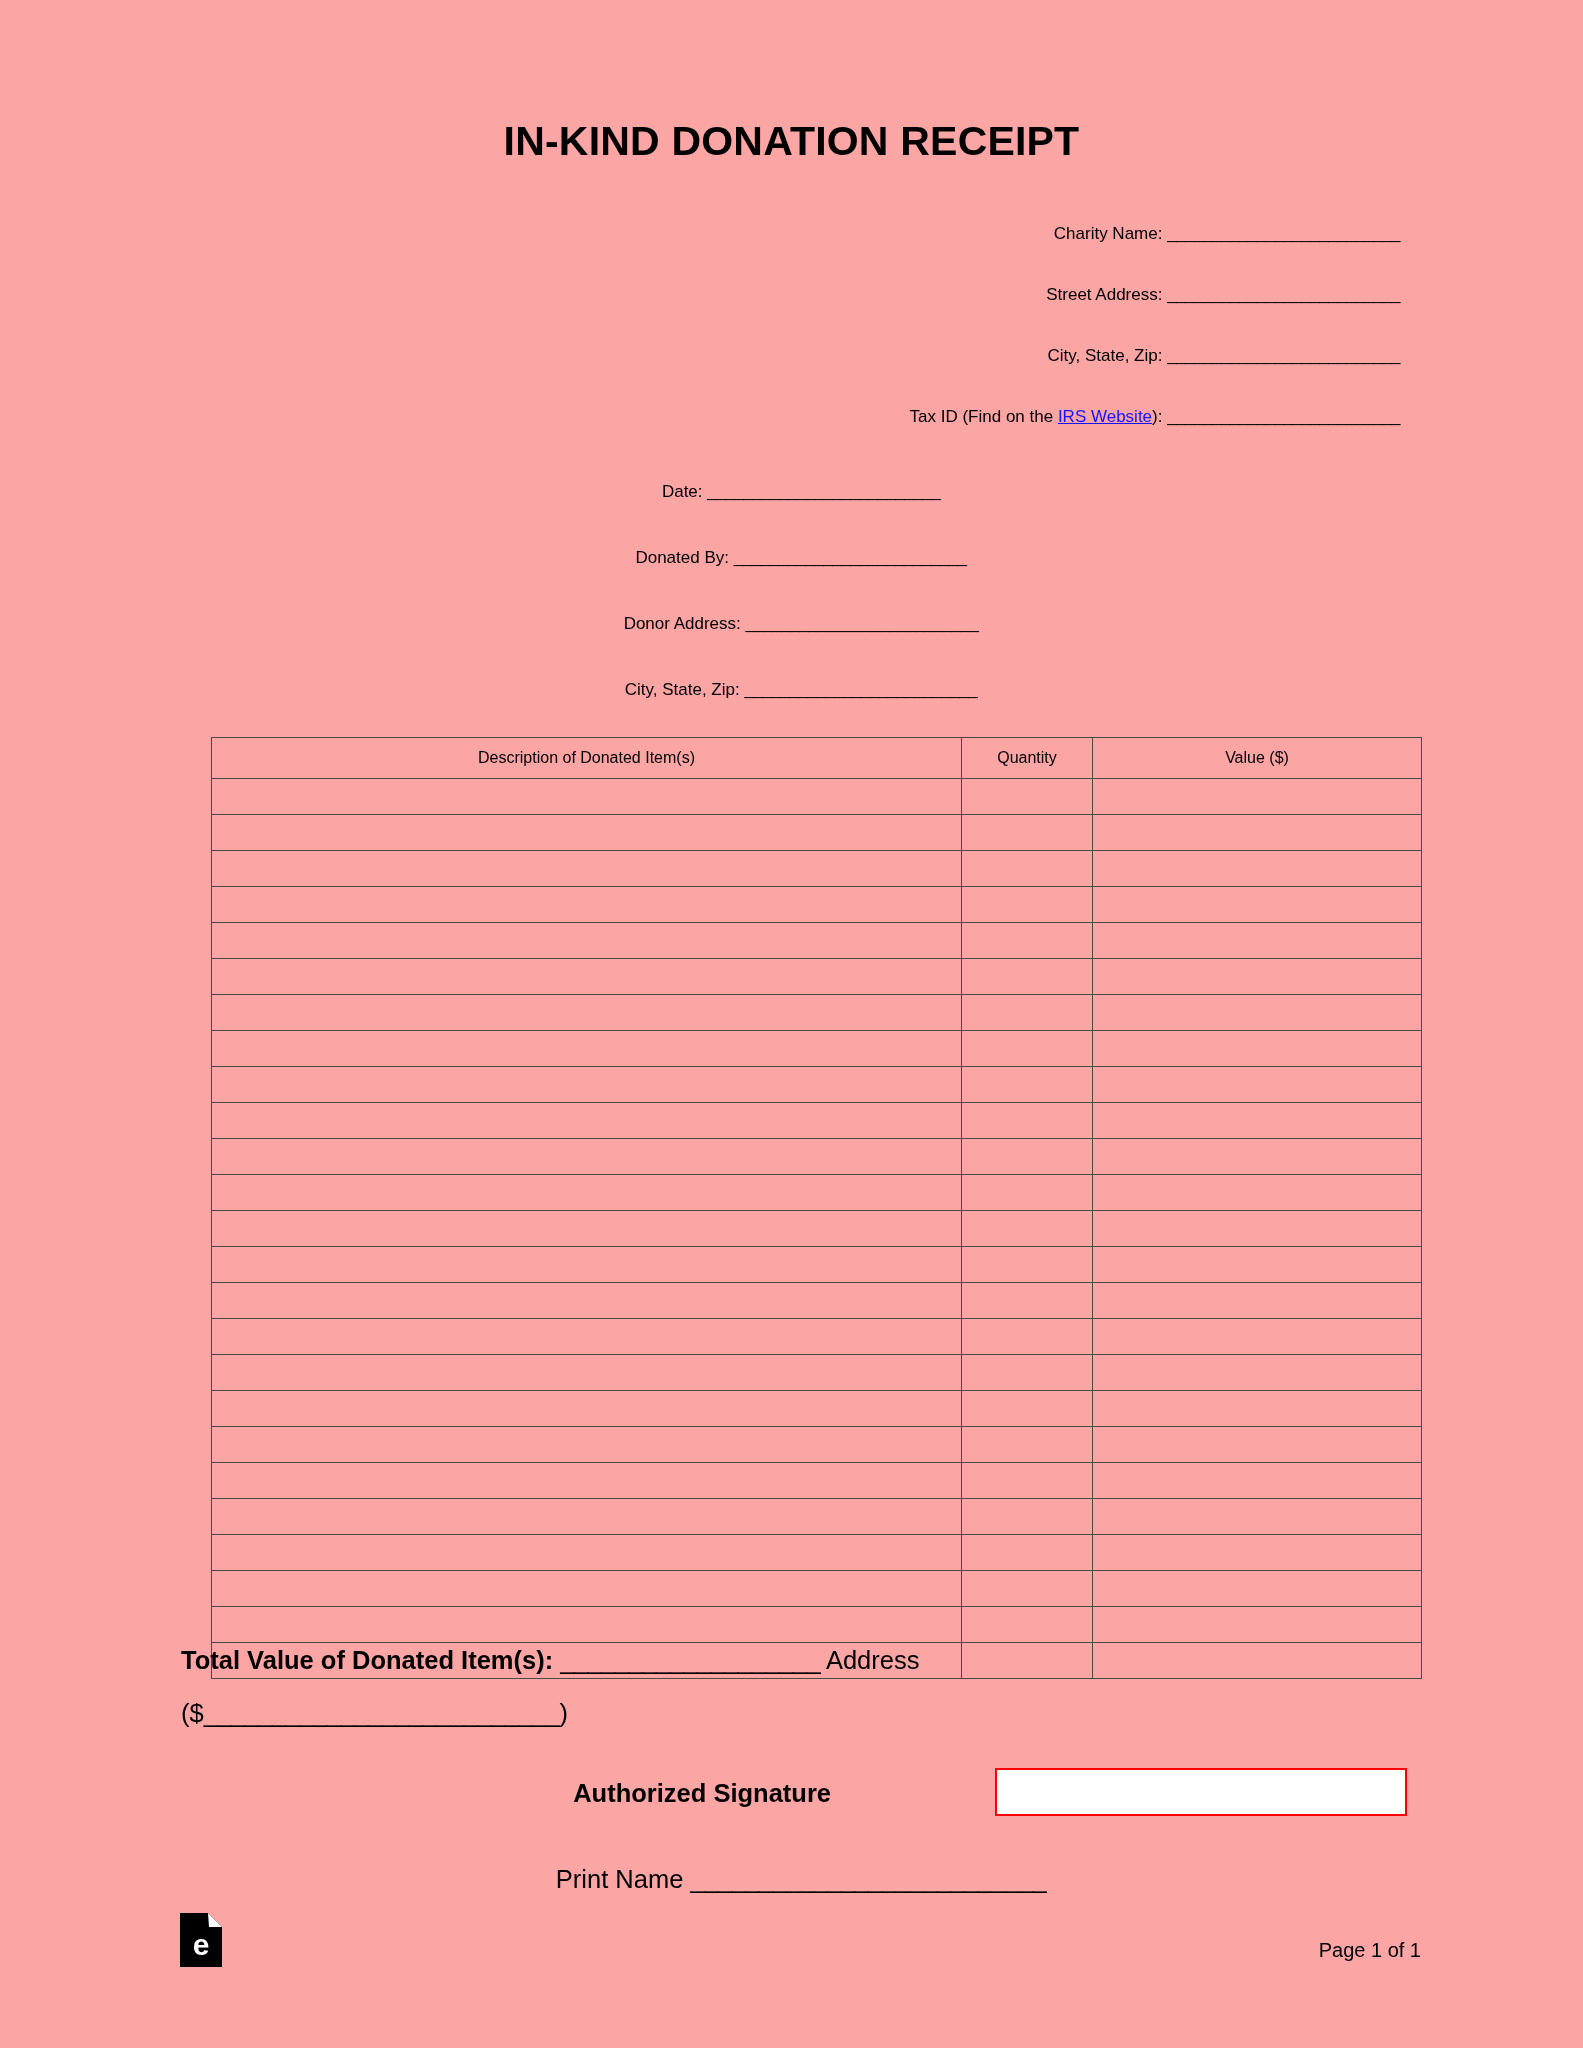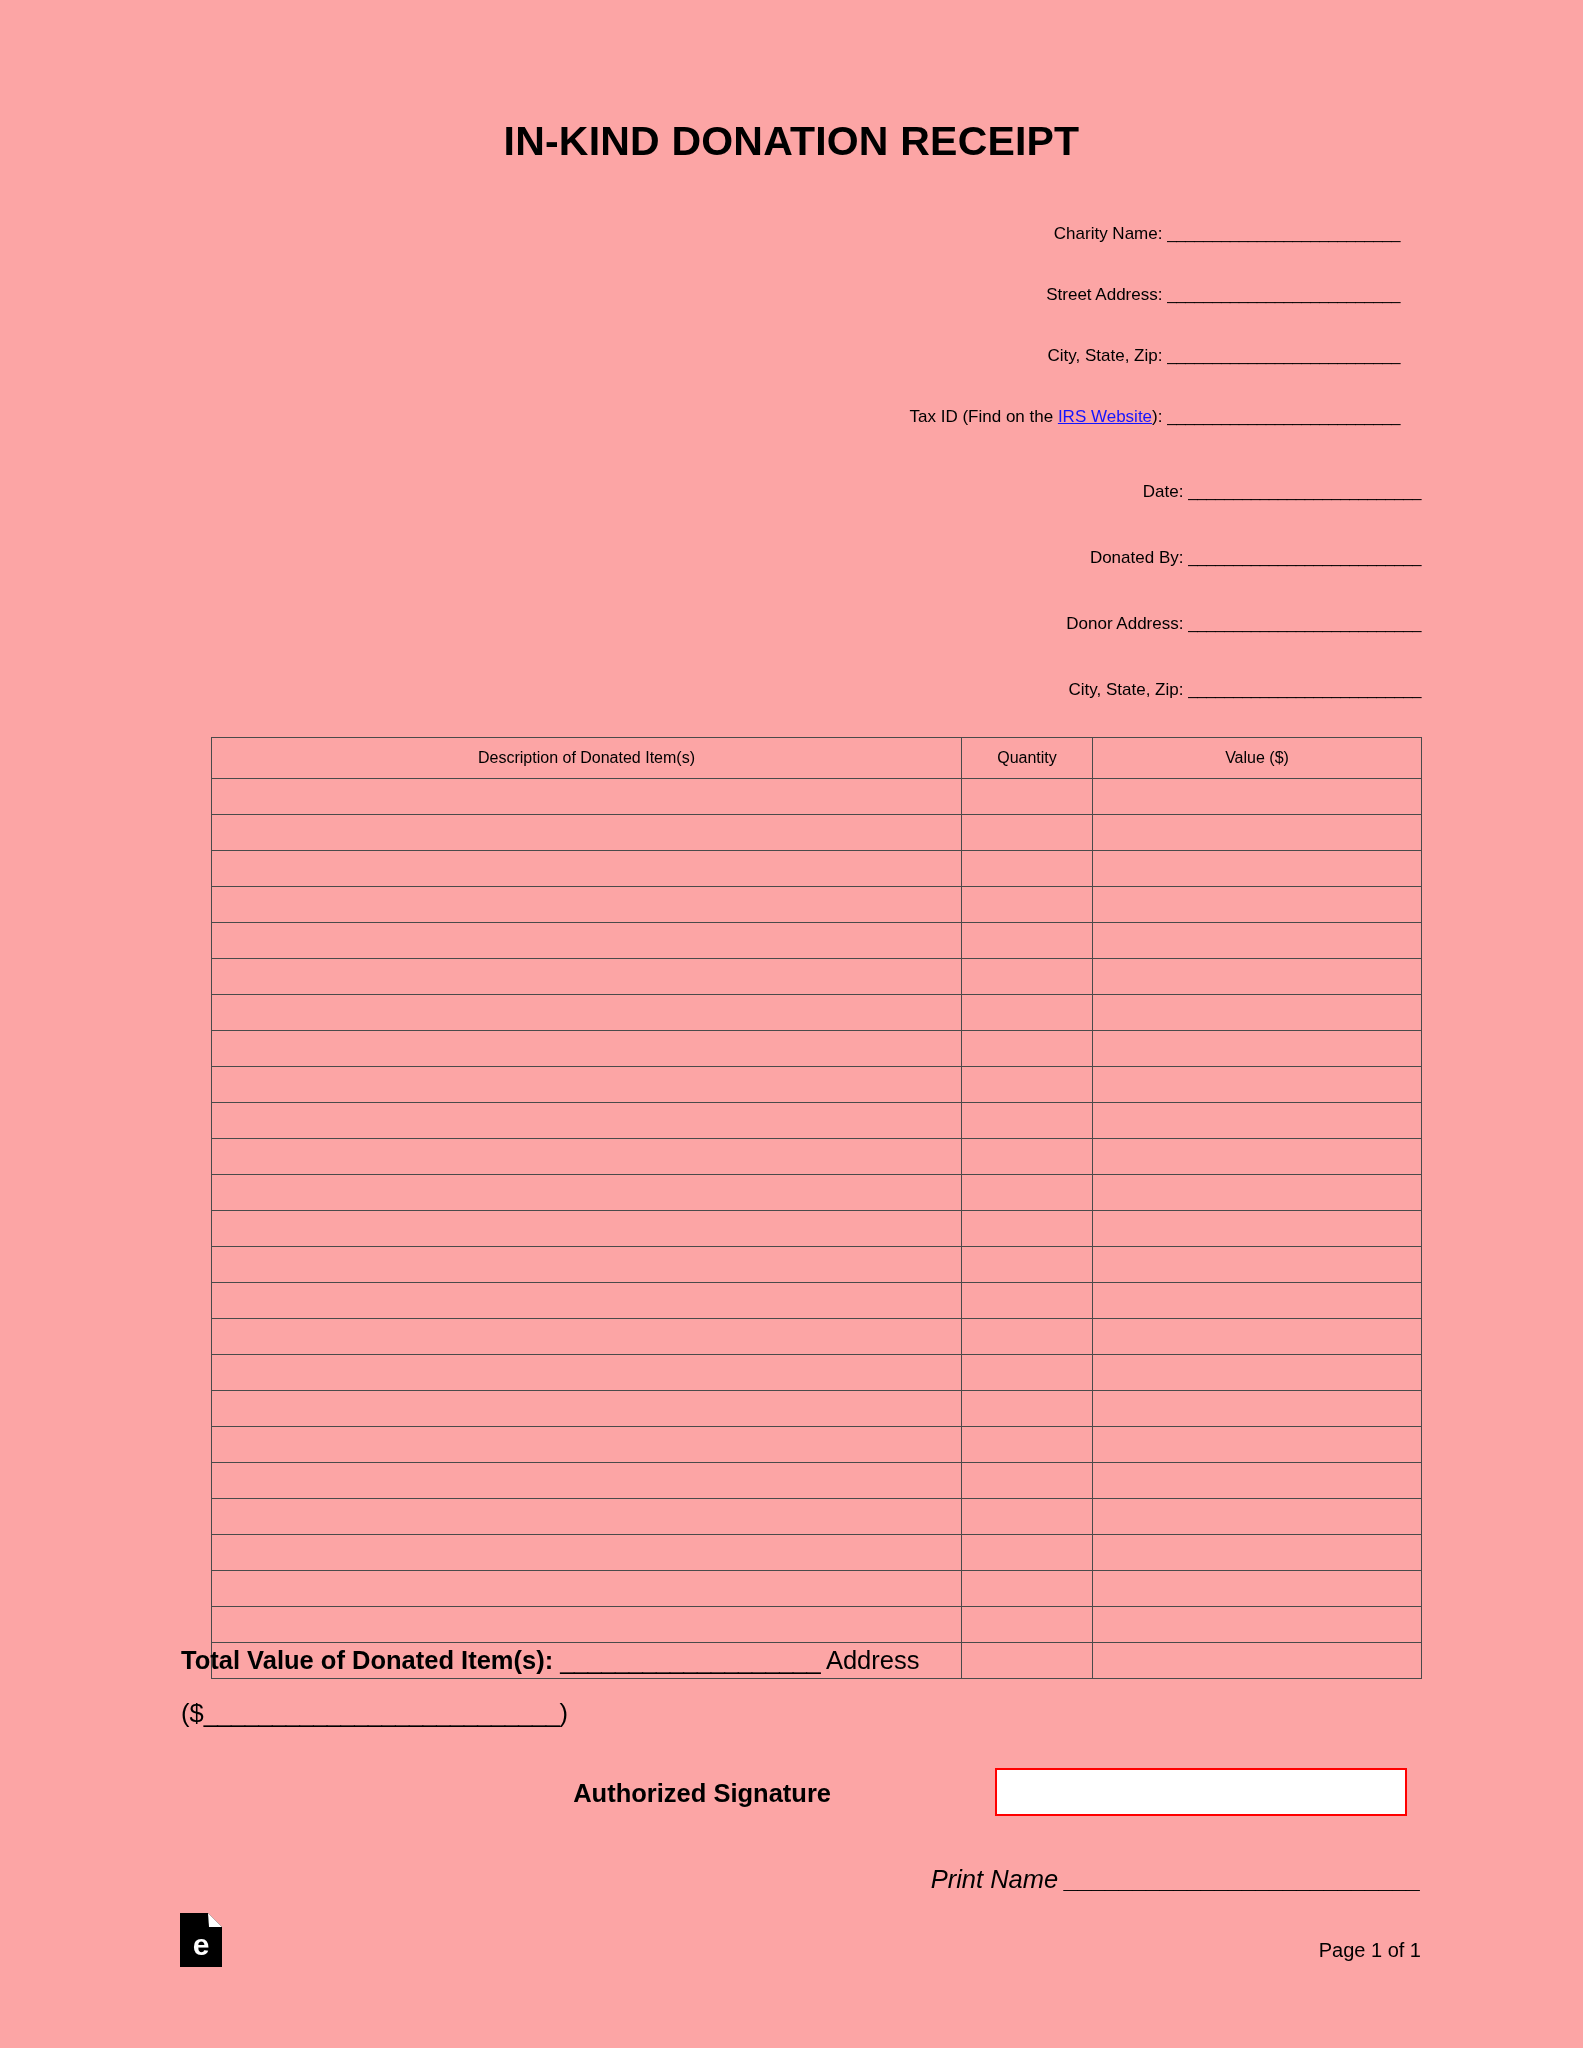--- a/index.html
+++ b/index.html
@@ -55,21 +55,21 @@
     color: #1414ff;
     text-decoration: underline;
   }
 
   
   .donor-block {
     position: absolute;
     left: 181px;
     top: 476px;
     width: 1240px;
-    text-align: right;
+    text-align: center;
   }
   .donor-block .field-row {
     margin-bottom: 35px;
   }
   .donor-block .field-row:last-child { margin-bottom: 0; }
 
   
   .items-table {
     position: absolute;
     left: 211px;
@@ -153,24 +153,23 @@
     line-height: 10px;
     overflow: hidden;
     white-space: nowrap;
   }
 
   .print-name {
     position: absolute;
     left: 181px;
     top: 1865px;
     width: 1240px;
-    text-align: right;
+    text-align: center;
     font-size: 25.5px;
     white-space: nowrap;
-    font-style: italic;
   }
 
   
   .logo {
     position: absolute;
     left: 180px;
     top: 1913px;
     width: 42px;
     height: 54px;
   }

